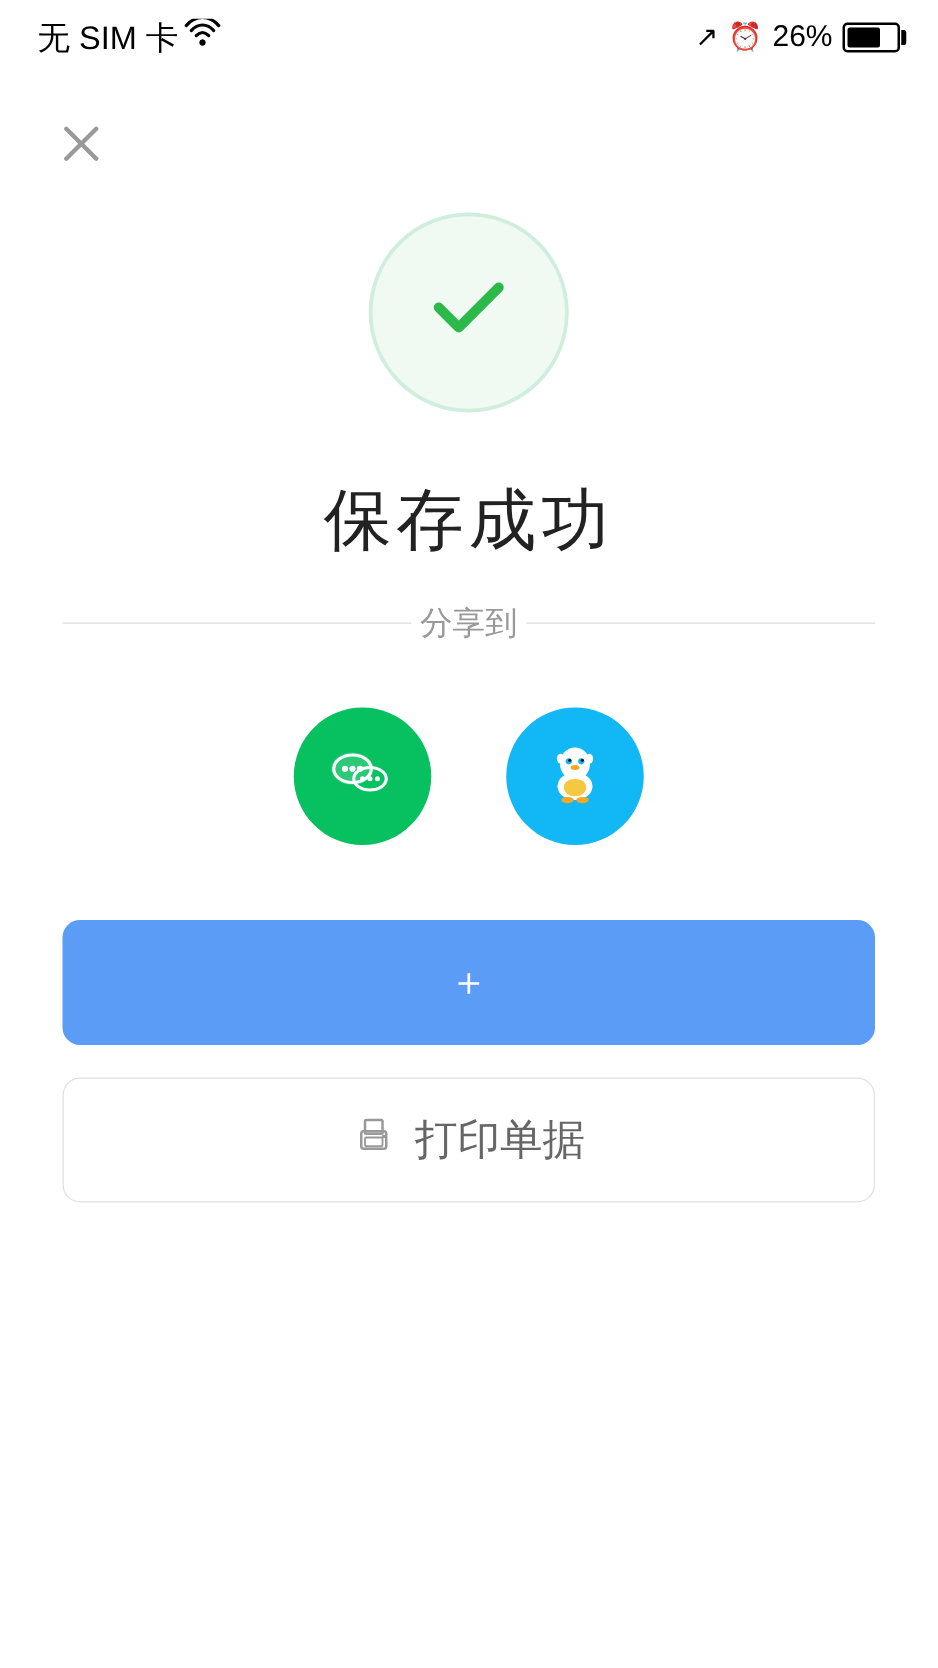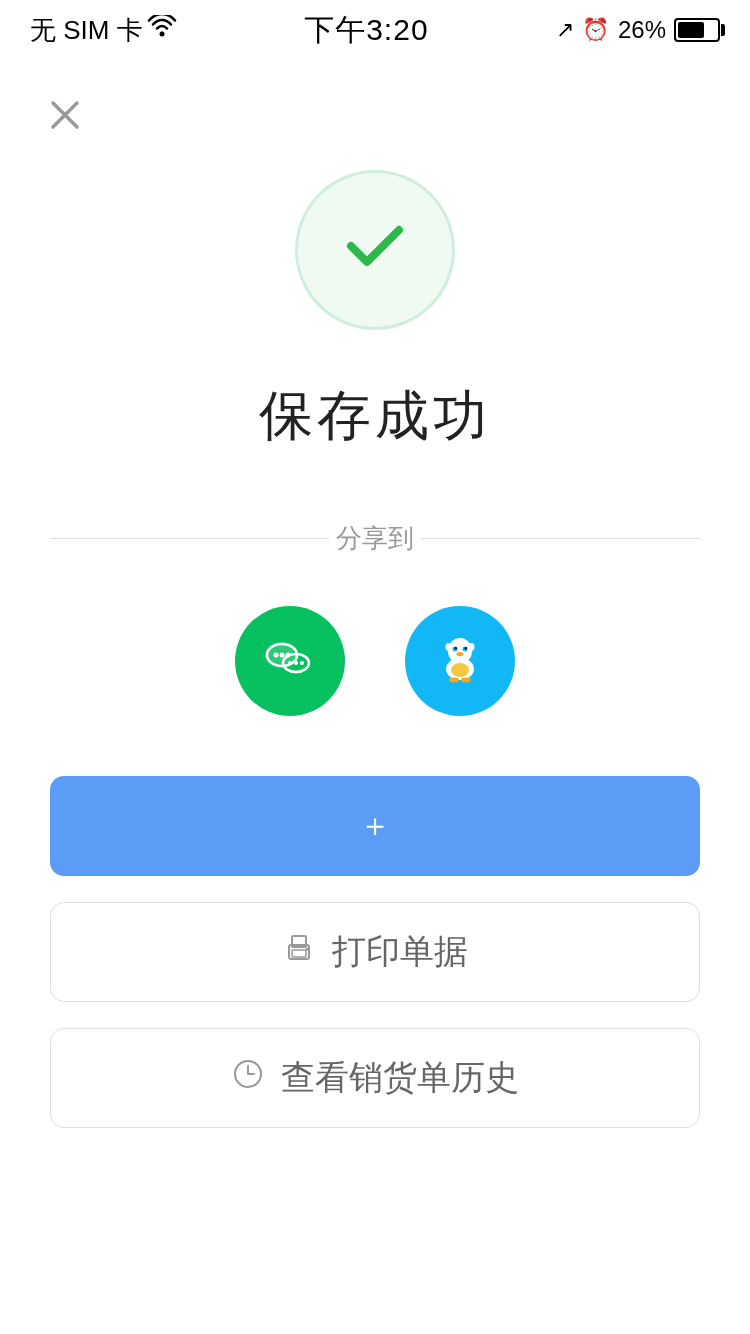--- a/index.html
+++ b/index.html
@@ -122,21 +122,21 @@
       font-size: 80px;
       color: #2db84a;
       line-height: 1;
     }
 
     
     .success-title {
       font-size: 54px;
       font-weight: 400;
       color: #222;
-      margin-bottom: 68px;
+      margin-bottom: 28px;
       letter-spacing: 4px;
     }
 
     
     .share-section {
       width: 100%;
       margin-bottom: 60px;
     }
     .share-divider {
       display: flex;
@@ -226,21 +226,20 @@
       
       <svg width="30" height="24" viewBox="0 0 30 24" fill="none">
         <path d="M15 18 Q15 18 15 18" stroke="#000" stroke-width="3" stroke-linecap="round"></path>
         <path d="M10 13.5 Q12.5 11 15 11 Q17.5 11 20 13.5" stroke="#000" stroke-width="2.5" stroke-linecap="round" fill="none"></path>
         <path d="M6 9.5 Q10 5 15 5 Q20 5 24 9.5" stroke="#000" stroke-width="2.5" stroke-linecap="round" fill="none"></path>
         <path d="M2 5.5 Q7.5 -1 15 -1 Q22.5 -1 28 5.5" stroke="#000" stroke-width="2.5" stroke-linecap="round" fill="none"></path>
         <circle cx="15" cy="19" r="2.5" fill="#000"></circle>
       </svg>
     </span>
   </div>
-  <div class="status-center">下午3:20</div>
   <div class="status-right">
     <span style="font-size:22px;">↗</span>
     <span style="font-size:22px;">⏰</span>
     <span style="font-size:24px;">26%</span>
     <span class="battery-icon">
       <span class="battery-body">
           <span class="battery-fill"></span>
         </span>
     </span>
   </div>
@@ -328,24 +327,15 @@
       <span class="btn-icon">
         <svg width="34" height="34" viewBox="0 0 34 34" fill="none">
           <rect x="7" y="14" width="20" height="14" rx="2" stroke="#999" stroke-width="2" fill="none"></rect>
           <rect x="10" y="5" width="14" height="11" rx="1" stroke="#999" stroke-width="2" fill="none"></rect>
           <rect x="10" y="19" width="14" height="7" rx="1" fill="white" stroke="#999" stroke-width="1.5"></rect>
           <circle cx="25" cy="18" r="1.5" fill="#999"></circle>
         </svg>
       </span>
       <span>打印单据</span>
     </button>
-    <button class="action-btn btn-secondary">
-      <span class="btn-icon">
-        <svg width="34" height="34" viewBox="0 0 34 34" fill="none">
-          <circle cx="17" cy="17" r="13" stroke="#999" stroke-width="2" fill="none"></circle>
-          <polyline points="17,9 17,17 23,17" stroke="#999" stroke-width="2" stroke-linecap="round" stroke-linejoin="round" fill="none"></polyline>
-        </svg>
-      </span>
-      <span>查看销货单历史</span>
-    </button>
   </div>
 
 </div>
 
 </body></html>

